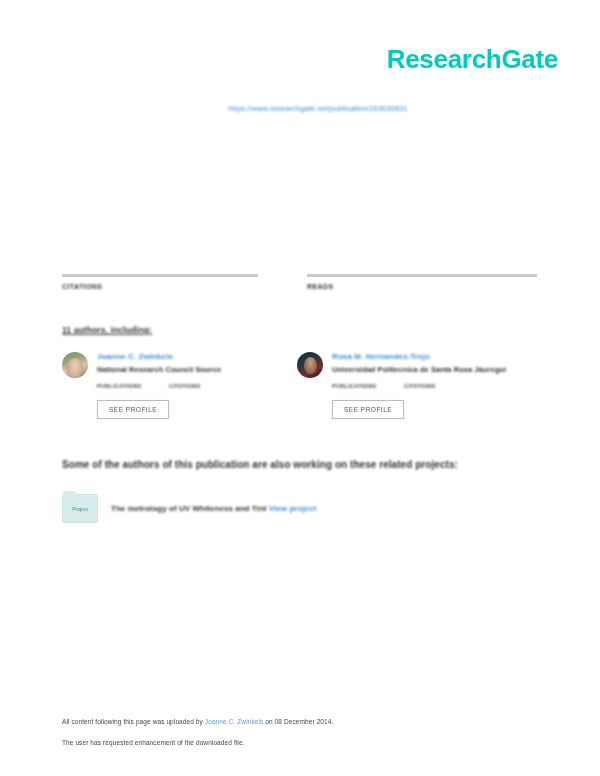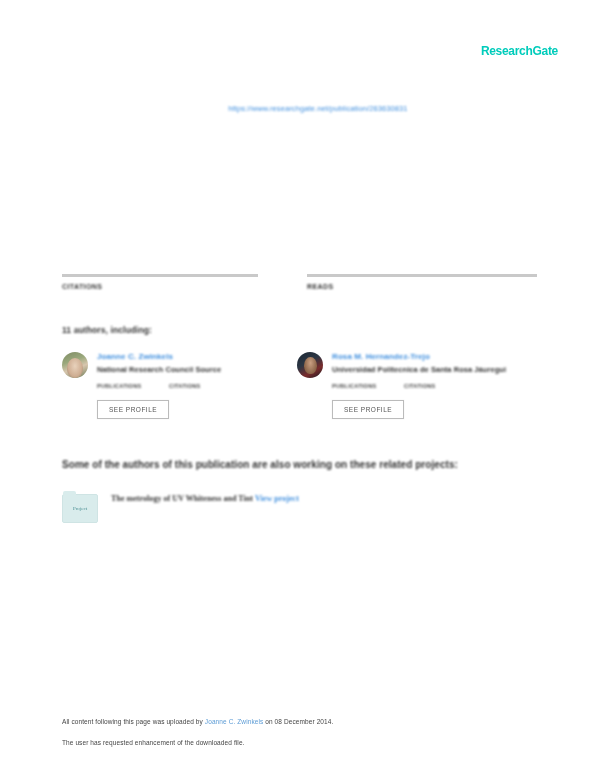--- a/index.html
+++ b/index.html
@@ -9,21 +9,21 @@
     font-family:"Liberation Sans", sans-serif;
     color:#222;
     position:relative;
     overflow:hidden;
   }
   .page{position:absolute;inset:0;}
 
   
   .logo{
     position:absolute;top:44px;right:42px;
-    font-size:12px;font-weight:bold;
+    font-size:26px;font-weight:bold;
     letter-spacing:-0.3px;
     color:#00CCBB;
     filter:blur(0.7px);
     white-space:nowrap;
   }
 
   
   .url{
     position:absolute;top:104px;left:0;right:0;
     text-align:center;
@@ -128,21 +128,21 @@
   }
 
   
   .projects-title{
     position:absolute;left:62px;top:459px;
     font-size:10px;font-weight:bold;color:#333;
     filter:blur(0.85px);letter-spacing:0.05px;
   }
   .project-row{
     position:absolute;left:62px;top:494px;
-    display:flex;font-family:Liberation Serif, serif;
+    display:flex;align-items:center;
   }
   .project-tile{
     width:34px;height:27px;
     background:#d9ecec;
     border:1px solid #cfe4e4;
     border-radius:2px 2px 2px 2px;
     position:relative;
     display:flex;align-items:center;justify-content:center;
     filter:blur(0.5px);
   }
@@ -196,21 +196,21 @@
       <div class="stat-label">CITATIONS</div>
       <div class="stat-value"></div>
     </div>
     <div class="stat right">
       <div class="rule"></div>
       <div class="stat-label">READS</div>
       <div class="stat-value"></div>
     </div>
   </div>
 
-  <div class="authors-count" style="position: absolute; z-index: 2;">11 authors, including:</div>
+  <div class="authors-count" style="position: absolute; z-index: 2; text-decoration: underline;">11 authors, including:</div>
 
   <div class="authors" style="position: absolute; z-index: 2;">
 
     <div class="author">
       <div class="author-head">
         <div class="avatar a1"></div>
         <div>
           <div class="author-name">Joanne C. Zwinkels</div>
           <div class="author-affil">National Research Council Source</div>
         </div>

